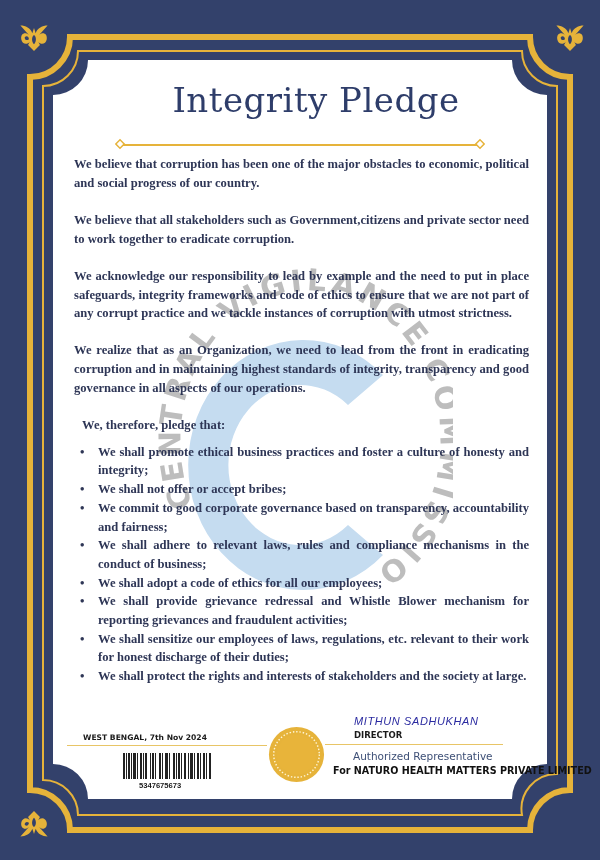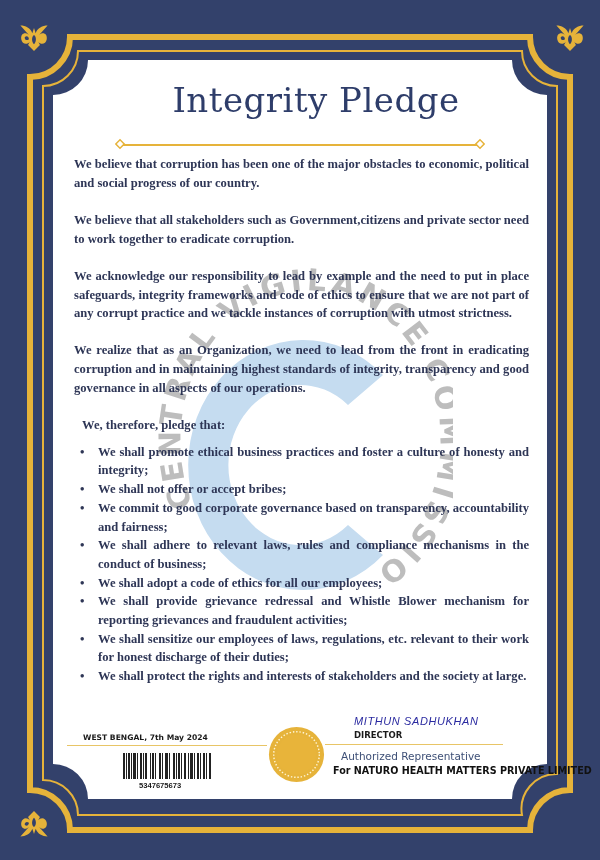--- a/index.html
+++ b/index.html
@@ -30,21 +30,21 @@
 
   .footer { position: absolute; left: 0; top: 640px; width: 494px; height: 100px; }
   .place-date { position: absolute; left: 30px; top: 33px; font-family: "DejaVu Sans", sans-serif; font-weight: bold; font-size: 7.6px; color: #1a1a1a; }
   .footer-rule-left { position: absolute; left: 14px; top: 45px; width: 200px; height: 1px; background: #e8c566; }
   .barcode { position: absolute; left: 70px; top: 53px; width: 90px; height: 26px; }
   .barcode-num { position: absolute; left: 86px; top: 81px; font-family: Liberation Sans, sans-serif; font-weight: bold; font-size: 7.6px; color: #1a1a1a; }
   .seal { position: absolute; left: 215px; top: 26px; width: 57px; height: 57px; }
   .signer { position: absolute; left: 301px; top: 15px; font-family: Liberation Sans, sans-serif; font-style: italic; font-size: 11px; color: #2a2aa0; letter-spacing: 0.6px; }
   .role { position: absolute; left: 301px; top: 30px; font-family: "DejaVu Sans", sans-serif; font-weight: bold; font-size: 8.5px; color: #1a1a1a; }
   .footer-rule-right { position: absolute; left: 272px; top: 44px; width: 178px; height: 1px; background: #e8c566; }
-  .auth-rep { position: absolute; left: 288px; top: 50px; font-family: "DejaVu Sans", sans-serif; font-size: 10.5px; color: #3d4f76; }
+  .auth-rep { position: absolute; left: 300px; top: 50px; font-family: "DejaVu Sans", sans-serif; font-size: 10.5px; color: #3d4f76; }
   .company { position: absolute; left: 280px; top: 65px; white-space: nowrap; font-family: "DejaVu Sans", sans-serif; font-weight: bold; font-size: 9.6px; color: #111; z-index: 5; text-align: right; }
 </style>
 </head>
 <body>
 
 <div class="frame">
 
   <svg class="border-svg" width="600" height="860" viewBox="0 0 600 860">
 
     <path d="M88 60 L512 60 A35 35 0 0 0 547 95 L547 764 A35 35 0 0 0 512 799 L88 799 A35 35 0 0 0 53 764 L53 95 A35 35 0 0 0 88 60 Z" fill="#ffffff"></path>
@@ -103,21 +103,21 @@
         <li>We commit to good corporate governance based on transparency, accountability and fairness;</li>
         <li>We shall adhere to relevant laws, rules and compliance mechanisms in the conduct of business;</li>
         <li>We shall adopt a code of ethics for all our employees;</li>
         <li>We shall provide grievance redressal and Whistle Blower mechanism for reporting grievances and fraudulent activities;</li>
         <li>We shall sensitize our employees of laws, regulations, etc. relevant to their work for honest discharge of their duties;</li>
         <li>We shall protect the rights and interests of stakeholders and the society at large.</li>
       </ul>
     </div>
 
     <div class="footer">
-      <div class="place-date">WEST BENGAL, 7th May 2024</div>
+      <div class="place-date">WEST BENGAL, 7th Nov 2024</div>
       <div class="footer-rule-left"></div>
       <svg class="barcode" viewBox="0 0 90 26">
         <g fill="#222">
           <rect x="0" y="0" width="2" height="26"></rect>
             <rect x="3" y="0" width="1" height="26"></rect>
             <rect x="5" y="0" width="2" height="26"></rect>
           <rect x="8" y="0" width="1" height="26"></rect>
             <rect x="10" y="0" width="3" height="26"></rect>
             <rect x="14" y="0" width="1" height="26"></rect>
           <rect x="17" y="0" width="2" height="26"></rect>

